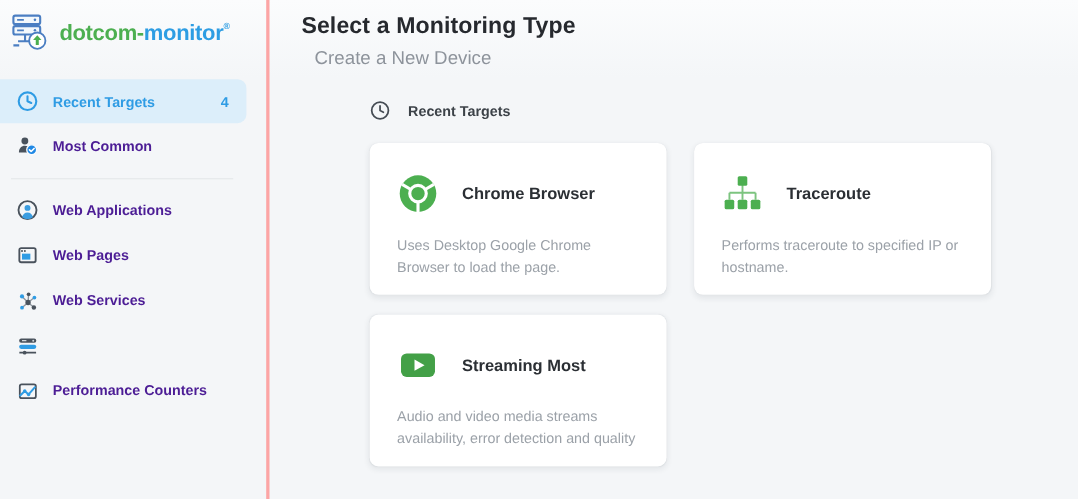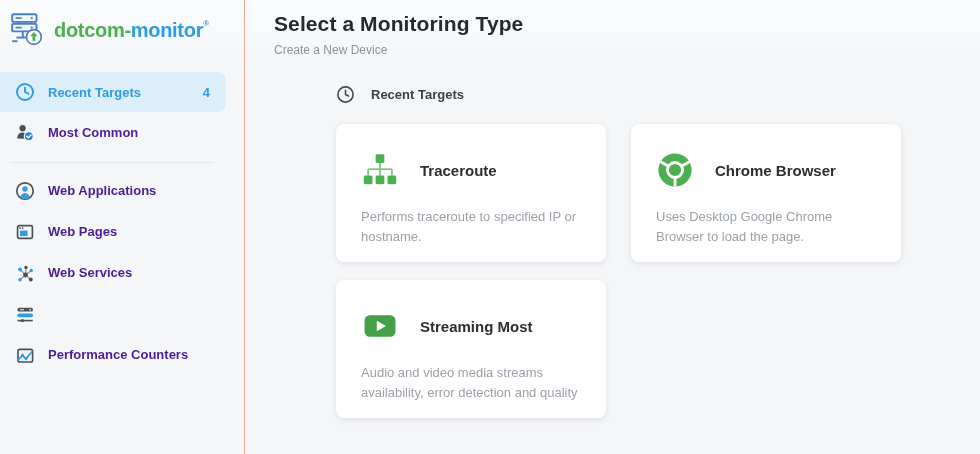--- a/index.html
+++ b/index.html
@@ -5,21 +5,21 @@
   * { margin:0; padding:0; box-sizing:border-box; }
   html,body { width:980px; height:454px; }
   body {
     font-family:"Liberation Sans", sans-serif;
     background:linear-gradient(180deg,#fbfcfd 0px,#f4f6f8 70px);
     overflow:hidden; color:#3c434a;
   }
   .app { display:flex; height:100%; }
 
   
-  .sidebar { width:245px; flex:none; border-right:1px solid #fca5a5; }
+  .sidebar { width:245px; flex:none; border-right:3px solid #fca5a5; }
   .logo-row { display:flex; align-items:center; height:60px; padding-left:9px; }
   .logo-text { font-size:20px; font-weight:700; letter-spacing:-0.3px; margin-left:9px; white-space:nowrap; }
   .logo-green { color:#4caf50; }
   .logo-blue  { color:#2d9de3; }
   .logo-reg   { color:#2d9de3; font-size:8px; vertical-align:top; font-weight:700; }
 
   .sb-list { margin-top:12px; }
   .sb-item {
     height:40px; display:flex; align-items:center;
     padding:0 16px 0 14px; margin-right:18px;
@@ -29,21 +29,21 @@
   .sb-item.active { background:#dceefa; }
   .sb-ico { width:21px; display:flex; justify-content:center; align-items:center; margin-right:13px; flex:none; }
   .sb-label { font-size:13px; font-weight:600; color:#4c1d95; flex:1; }
   .sb-item.active .sb-label { color:#2f9ce4; }
   .sb-count { font-size:13px; font-weight:600; color:#2f9ce4; }
   .sb-divider { height:1px; background:#e4e6e9; margin:10px 30px 7px 10px; }
 
   
   .main { flex:1; padding:12px 0 0 29px; }
   .page-title { font-size:21px; font-weight:700; color:#26292e; letter-spacing:.1px; }
-  .page-subtitle { font-size:12px; color:#8d939b; margin-top:7px; }
+  .page-subtitle { font-size:17px; color:#8d939b; margin-top:7px;margin-left:12px; }
 
   .section-row { display:flex; align-items:center; gap:16px; margin:27px 0 0 62px; height:20px; }
   .section-label { font-size:13px; font-weight:600; color:#3c4248; }
 
   .cards { display:grid; grid-template-columns:270px 270px; gap:18px 25px; margin:20px 0 0 62px; }
   .card {
     width:270px; height:138px; background:#fff; border-radius:8px;
     box-shadow:0 2px 6px rgba(35,46,60,.09), 0 0 1px rgba(35,46,60,.06);
     padding:27px 24px 0 25px; cursor:pointer;
   }
@@ -186,20 +186,38 @@
       <span>
         <svg width="19" height="19" viewBox="0 0 20 20" style="display:block">
           <circle cx="10" cy="10" r="8" fill="none" stroke="#454c54" stroke-width="1.7"></circle>
           <path d="M10 5.6 L10 10 L13.2 11.6" fill="none" stroke="#454c54" stroke-width="1.7" stroke-linecap="round" stroke-linejoin="round"></path>
         </svg>
       </span>
       <span class="section-label">Recent Targets</span>
     </div>
 
     <div class="cards">
+
+      <div class="card">
+        <div class="card-head">
+          <span>
+            <svg width="38" height="38" viewBox="0 0 48 48" style="display:block">
+              <circle cx="24" cy="24" r="21" fill="#4caf50"></circle>
+              <circle cx="24" cy="24" r="9.5" fill="none" stroke="#ffffff" stroke-width="3.6"></circle>
+              <g stroke="#ffffff" stroke-width="3.6">
+                <line x1="15.8" y1="19.3" x2="5.8" y2="13.5"></line>
+                <line x1="32.2" y1="19.3" x2="42.2" y2="13.5"></line>
+                <line x1="24" y1="33.5" x2="24" y2="45"></line>
+              </g>
+            </svg>
+          </span>
+          <span class="card-title">Chrome Browser</span>
+        </div>
+        <div class="card-desc">Uses Desktop Google Chrome Browser to load the page.</div>
+      </div>
 
       <div class="card">
         <div class="card-head">
           <span>
             <svg width="38" height="38" viewBox="0 0 48 48" style="display:block">
               <g stroke="#7cc47f" stroke-width="2.2">
                 <line x1="24" y1="14" x2="24" y2="23"></line>
                 <line x1="9" y1="23" x2="39" y2="23"></line>
                 <line x1="9" y1="23" x2="9" y2="31"></line>
                 <line x1="24" y1="23" x2="24" y2="31"></line>
@@ -209,38 +227,20 @@
               <rect x="3.5" y="31" width="11" height="11" rx="1.8" fill="#4caf50"></rect>
               <rect x="18.5" y="31" width="11" height="11" rx="1.8" fill="#4caf50"></rect>
               <rect x="33.5" y="31" width="11" height="11" rx="1.8" fill="#4caf50"></rect>
             </svg>
           </span>
           <span class="card-title">Traceroute</span>
         </div>
         <div class="card-desc">Performs traceroute to specified IP or hostname.</div>
       </div>
 
-      <div class="card">
-        <div class="card-head">
-          <span>
-            <svg width="38" height="38" viewBox="0 0 48 48" style="display:block">
-              <circle cx="24" cy="24" r="21" fill="#4caf50"></circle>
-              <circle cx="24" cy="24" r="9.5" fill="none" stroke="#ffffff" stroke-width="3.6"></circle>
-              <g stroke="#ffffff" stroke-width="3.6">
-                <line x1="15.8" y1="19.3" x2="5.8" y2="13.5"></line>
-                <line x1="32.2" y1="19.3" x2="42.2" y2="13.5"></line>
-                <line x1="24" y1="33.5" x2="24" y2="45"></line>
-              </g>
-            </svg>
-          </span>
-          <span class="card-title">Chrome Browser</span>
-        </div>
-        <div class="card-desc">Uses Desktop Google Chrome Browser to load the page.</div>
-      </div>
-
 
       <div class="card">
         <div class="card-head">
           <span>
             <svg width="38" height="38" viewBox="0 0 48 48" style="display:block">
               <rect x="4.5" y="10.5" width="39" height="27" rx="6.5" fill="#43a047"></rect>
               <path d="M20 17.5 L20 30.5 L31.5 24 Z" fill="#ffffff"></path>
             </svg>
           </span>
           <span class="card-title">Streaming Most</span>

